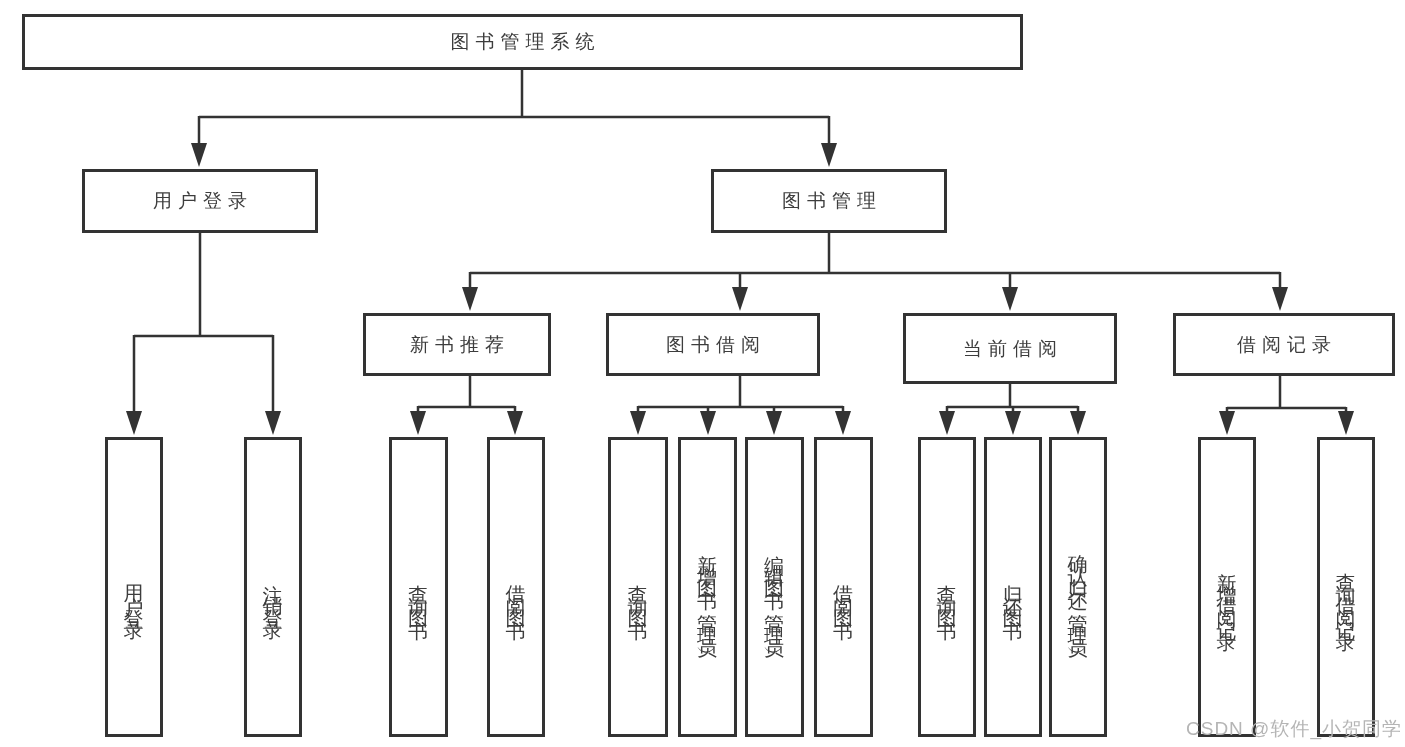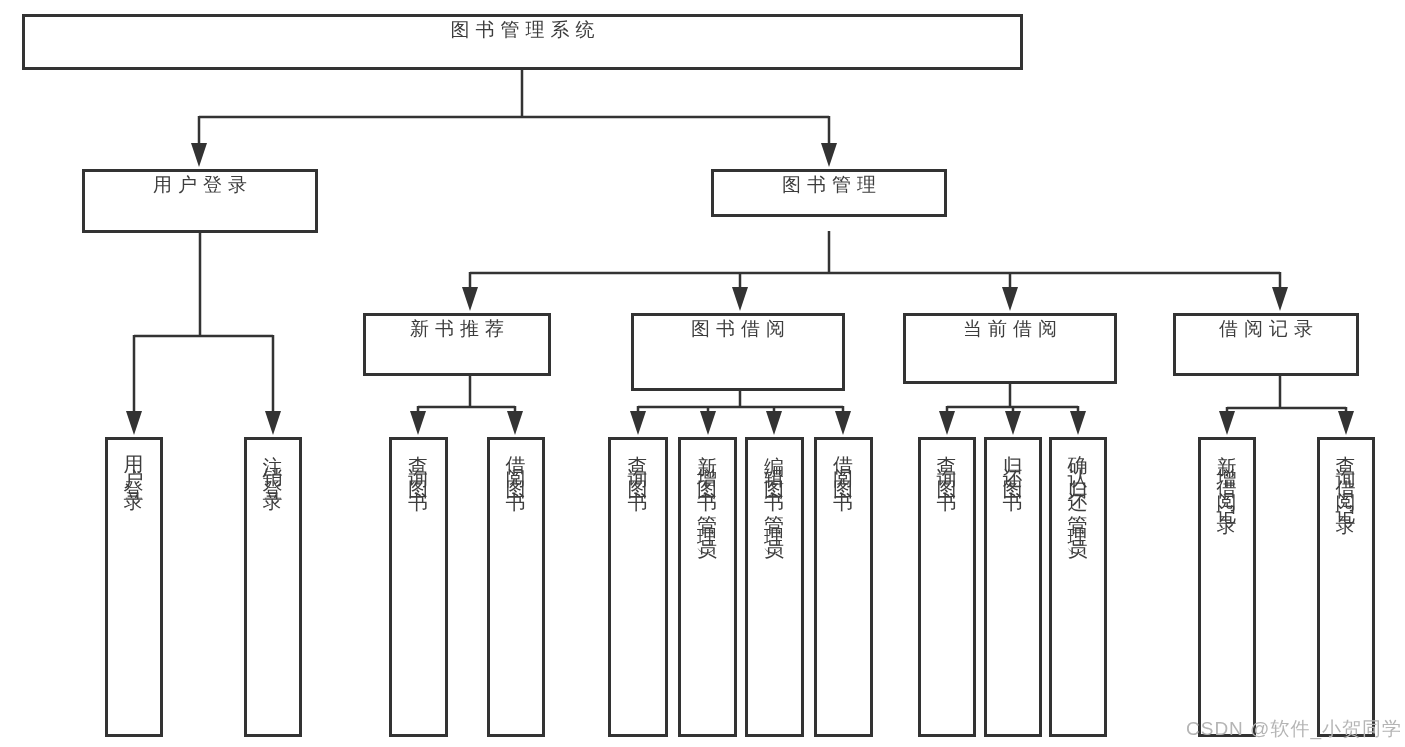--- a/index.html
+++ b/index.html
@@ -15,20 +15,21 @@
     position: absolute;
     left: 0; top: 0;
     z-index: 1;
   }
   .box {
     position: absolute;
     box-sizing: border-box;
     background: #ffffff;
     border: 3px solid #333333;
     display: flex;
+    align-items: center;
     justify-content: center;
     z-index: 2;
     color: #3d3d3d;
   }
   .box.h span {
     font-size: 19px;
     letter-spacing: 6px;
     margin-right: -6px; 
     white-space: nowrap;
   }
@@ -90,34 +91,34 @@
     </g>
   </svg>
 
   <div class="box h" style="left:22px; top:14px; width:1001px; height:56px">
     <span>图书管理系统</span>
   </div>
 
   <div class="box h" style="left:82px; top:169px; width:236px; height:64px">
     <span>用户登录</span>
   </div>
-  <div class="box h" style="left:711px; top:169px; width:236px; height:48px">
+  <div class="box h" style="left:711px; top:169px; width:236px; height:64px">
     <span>图书管理</span>
   </div>
 
   <div class="box h" style="left:363px; top:313px; width:188px; height:63px">
     <span>新书推荐</span>
   </div>
-  <div class="box h" style="left:631px; top:313px; width:214px; height:78px">
+  <div class="box h" style="left:606px; top:313px; width:214px; height:63px">
     <span>图书借阅</span>
   </div>
   <div class="box h" style="left:903px; top:313px; width:214px; height:71px">
     <span>当前借阅</span>
   </div>
-  <div class="box h" style="left:1173px; top:313px; width:186px; height:63px">
+  <div class="box h" style="left:1173px; top:313px; width:222px; height:63px">
     <span>借阅记录</span>
   </div>
 
   <div class="box v" style="left:105px; top:437px; width:58px; height:300px">
     <span>用户登录</span>
   </div>
   <div class="box v" style="left:244px; top:437px; width:58px; height:300px">
     <span>注销登录</span>
   </div>
 

